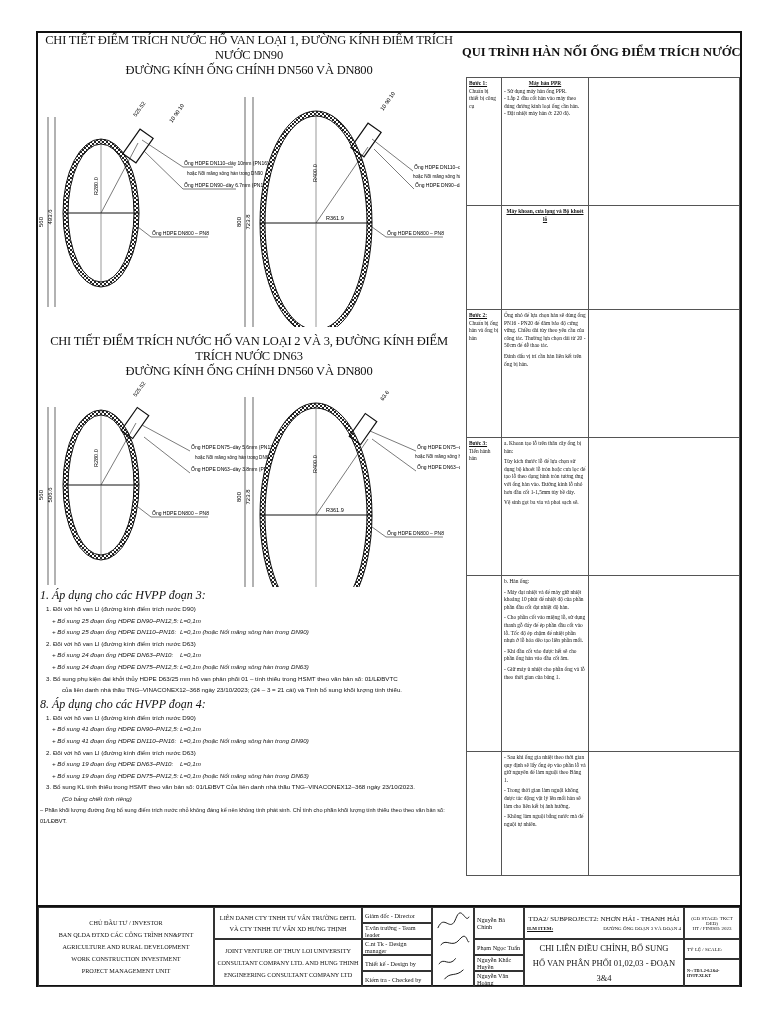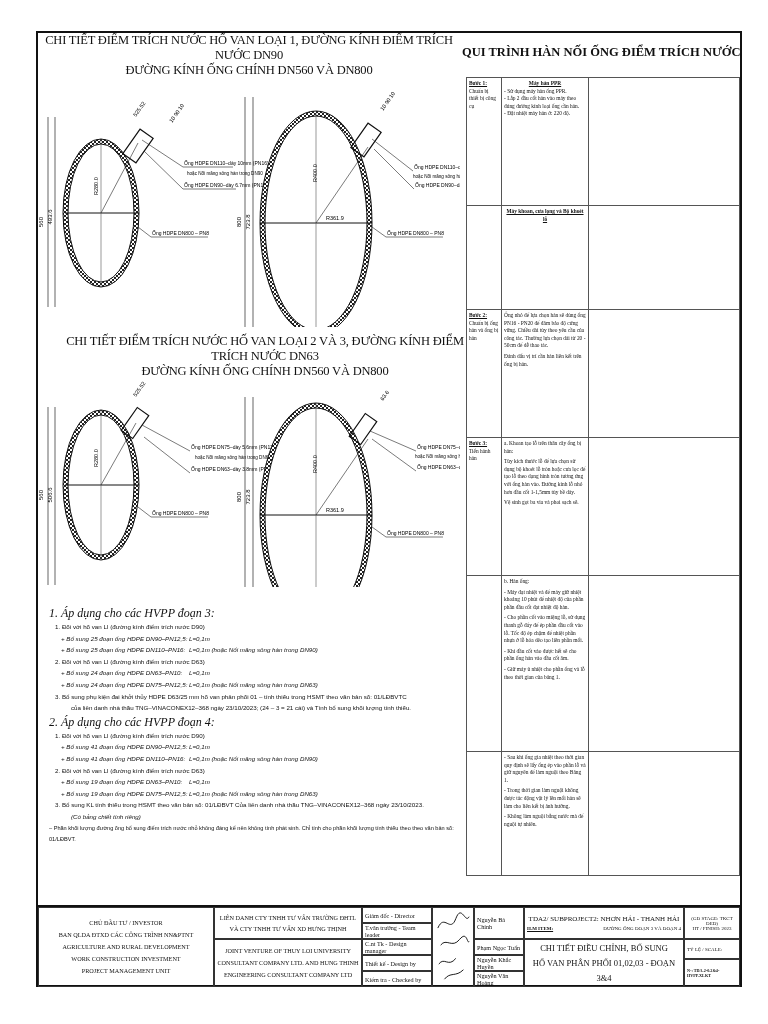--- a/index.html
+++ b/index.html
@@ -2,23 +2,23 @@
 <html><head>
 <meta charset="utf-8">
 <style>
   html,body{margin:0;padding:0;background:#fff;}
   body{width:768px;height:1024px;position:relative;overflow:hidden;font-family:"Liberation Serif",serif;color:#111;}
   .sheet{position:absolute;left:36px;top:31px;width:706px;height:956px;border:2px solid #111;box-sizing:border-box;}
   .left{position:absolute;left:0;top:0;width:422px;height:870px;}
   .right{position:absolute;left:424px;top:0;width:280px;height:870px;}
   .title{text-align:center;font-size:12.5px;line-height:15px;font-weight:normal;letter-spacing:-0.2px;}
   .t1{position:absolute;left:0;top:0;width:422px;}
-  .t2{position:absolute;left:16px;top:301px;width:422px;}
+  .t2{position:absolute;left:0;top:301px;width:422px;}
   svg text{font-family:"Liberation Sans",sans-serif;}
-  .notes{position:absolute;left:11px;top:554px;width:412px;font-family:"Liberation Sans",sans-serif;font-size:6.2px;line-height:11.6px;margin-top:18px;}
+  .notes{position:absolute;left:2px;top:554px;width:412px;font-family:"Liberation Sans",sans-serif;font-size:6.2px;line-height:11.6px;}
   .notes .h{font-family:"Liberation Serif",serif;font-style:italic;font-size:12px;line-height:16px;}
   .notes .i1{padding-left:6px;}
   .notes .i2{padding-left:12px;font-style:italic;display:flex;}
   .notes .i2 .a{width:128px;}
   .notes .i3{padding-left:22px;}
   .notes .gh{font-family:"Liberation Serif",serif;font-weight:bold;font-size:10px;line-height:14px;margin-top:2px;}
   .rtitle{position:absolute;left:0;top:12px;width:280px;font-weight:bold;font-size:12.5px;}
   table.proc{position:absolute;left:4px;top:44px;width:274px;border-collapse:collapse;font-size:5.4px;line-height:7.6px;}
   table.proc td{border:1px solid #555;vertical-align:top;padding:2px;}
   table.proc td.s{width:30px;}
@@ -169,21 +169,21 @@
           <span class="a">+ Bổ sung 24 đoạn ống HDPE DN63–PN10:</span>
           <span>L=0,1m</span>
         </div>
       <div class="i2">
           <span class="a">+ Bổ sung 24 đoạn ống HDPE DN75–PN12,5:</span>
           <span>L=0,1m (hoặc Nối măng sông hàn trong DN63)</span>
         </div>
       <div class="i1">3. Bổ sung phụ kiện đai khởi thủy HDPE D63/25 mm hố van phân phối 01 – tính thiếu trong HSMT theo văn bản số: 01/LĐBVTC</div>
       <div class="i3">của liên danh nhà thầu TNG–VINACONEX12–368 ngày 23/10/2023; (24 – 3 = 21 cái) và Tính bổ sung khối lượng tính thiếu.</div>
 
-      <div class="h">2. Áp dụng cho các HVPP đoạn 4:</div>
+      <div class="h">8. Áp dụng cho các HVPP đoạn 4:</div>
       <div class="i1">1. Đối với hố van LI (đường kính điểm trích nước D90)</div>
       <div class="i2">
           <span class="a">+ Bổ sung 41 đoạn ống HDPE DN90–PN12,5:</span>
           <span>L=0,1m</span>
         </div>
       <div class="i2">
           <span class="a">+ Bổ sung 41 đoạn ống HDPE DN110–PN16:</span>
           <span>L=0,1m (hoặc Nối măng sông hàn trong DN90)</span>
         </div>
       <div class="i1">2. Đối với hố van LI (đường kính điểm trích nước D63)</div>
@@ -341,21 +341,21 @@
     <div class="cell" style="left:436px;top:64px;width:50px;height:16px">Nguyễn Văn Hoàng</div>
 
     <div class="cell" style="left:486px;top:0;width:160px;height:32px;flex-direction:column;justify-content:center;align-items:stretch">
       <div style="text-align:center;font-size:7px">TDA2/ SUBPROJECT2: NHƠN HẢI - THANH HẢI</div>
       <div style="display:flex;justify-content:space-between;font-size:5px;margin-top:3px">
           <span style="text-decoration:underline;font-weight:bold">H.M ITEM:</span>
           <span>ĐƯỜNG ỐNG ĐOẠN 3 VÀ ĐOẠN 4</span>
         </div>
     </div>
     <div class="cell" style="left:486px;top:32px;width:160px;height:48px;flex-direction:column;justify-content:center;text-align:center;font-size:8.5px;line-height:15px">
-      <div>CHI TIẾT ĐIỀU CHỈNH, BỔ SUNG</div>
+      <div>CHI LIÊN ĐIỀU CHỈNH, BỔ SUNG</div>
         <div>HỐ VAN PHÂN PHỐI 01,02,03 - ĐOẠN 3&amp;4</div>
     </div>
     <div class="cell" style="left:646px;top:0;width:56px;height:32px;flex-direction:column;justify-content:center;font-size:5px;text-align:center">
       <div>(GĐ STAGE: TKCT DED)</div>
         <div>HT / FINISH: 2023</div>
     </div>
     <div class="cell" style="left:646px;top:32px;width:56px;height:20px;font-size:5px">TỶ LỆ / SCALE:</div>
     <div class="cell" style="left:646px;top:52px;width:56px;height:28px;font-size:4.2px;font-weight:bold">Nº: TDA.2-0.2&amp;4-HVPP.XLKT</div>
   </div>
 </div>

